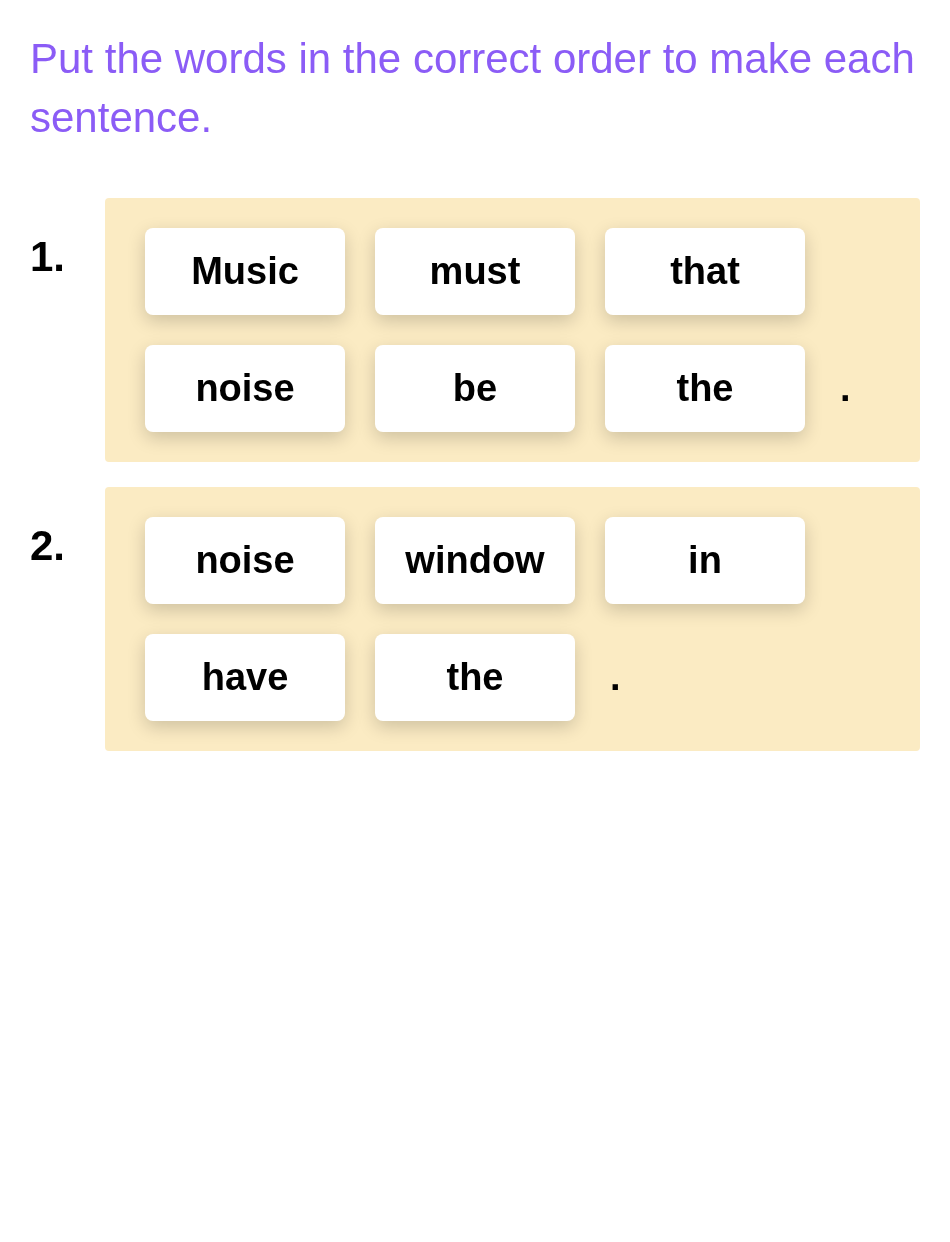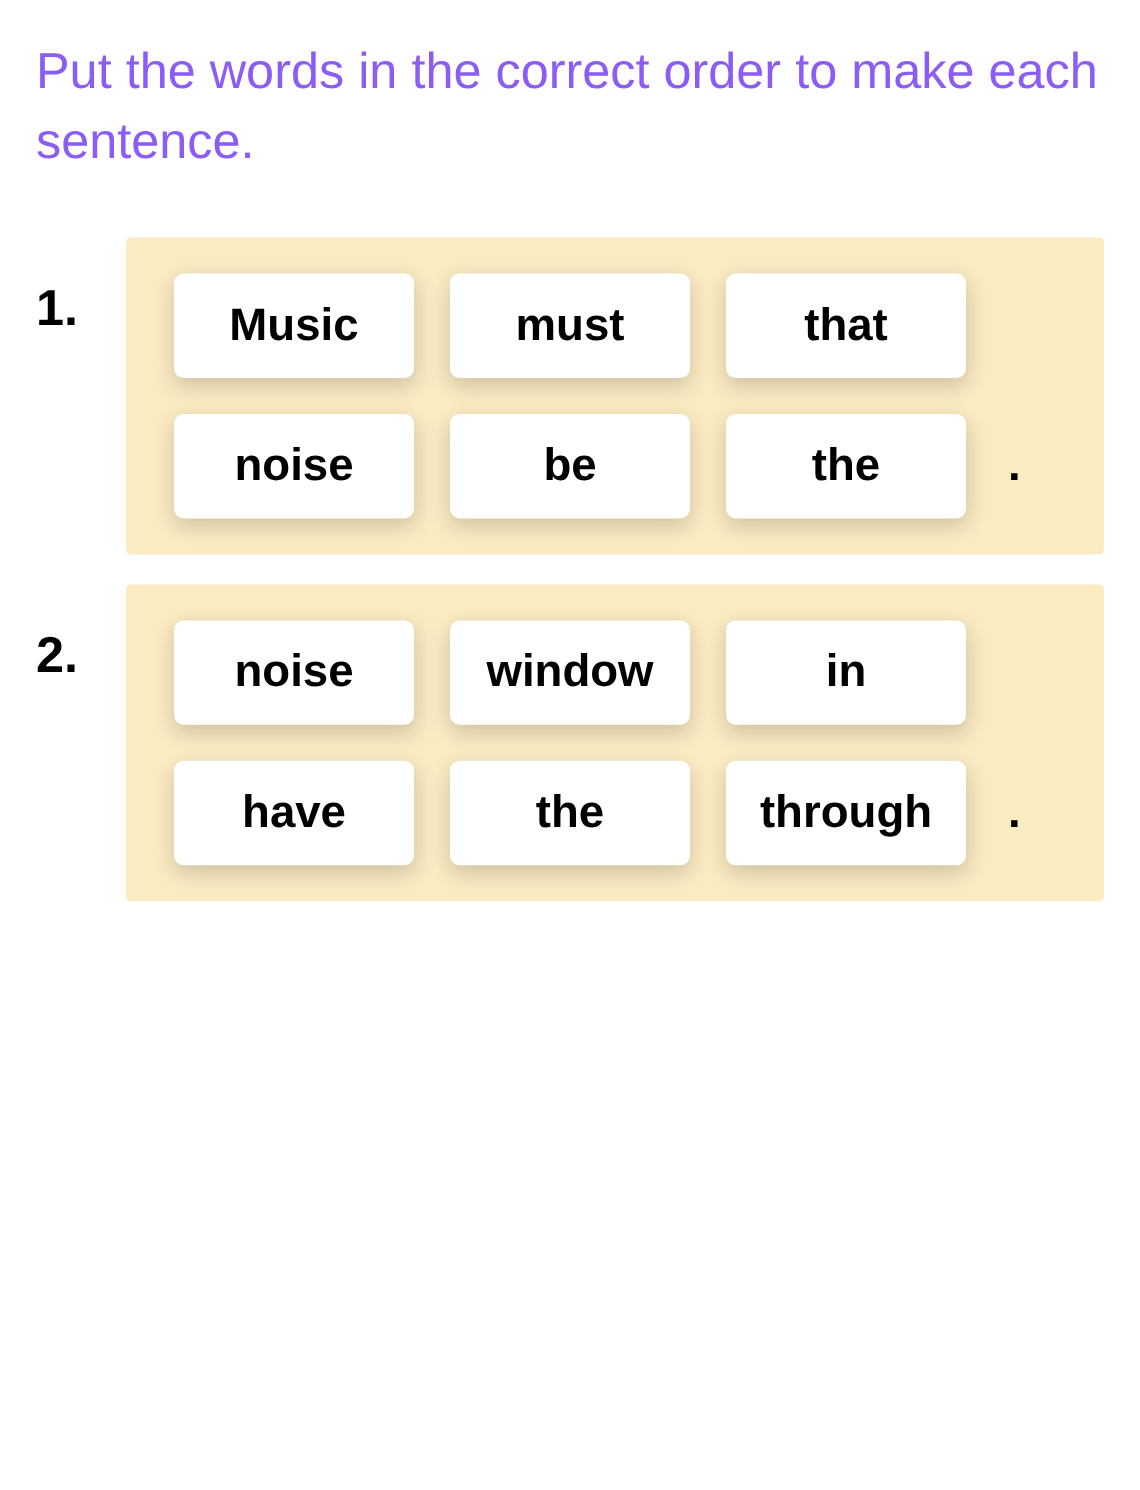--- a/index.html
+++ b/index.html
@@ -85,16 +85,15 @@
 </div>
 
 <div class="exercise-row">
   <div class="exercise-number">2.</div>
   <div class="word-container">
     <div class="word-tile">noise</div>
     <div class="word-tile">window</div>
     <div class="word-tile">in</div>
     <div class="word-tile">have</div>
     <div class="word-tile">the</div>
-    <div class="word-tile">through</div>
     <span class="period">.</span>
   </div>
 </div>
 
 </body></html>

